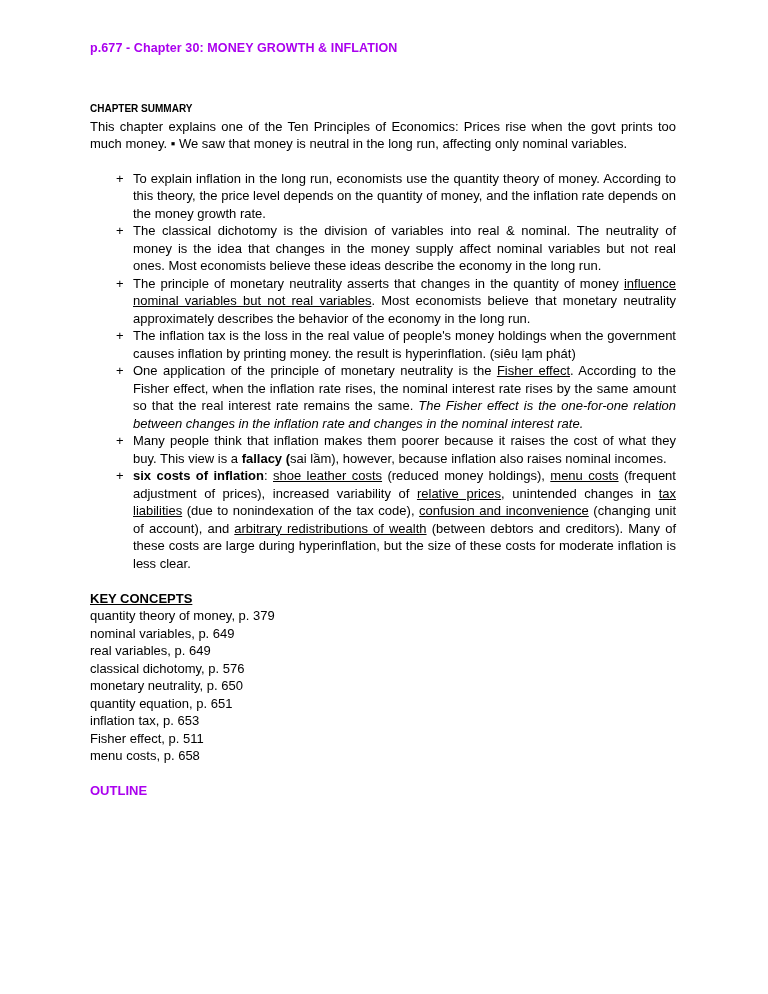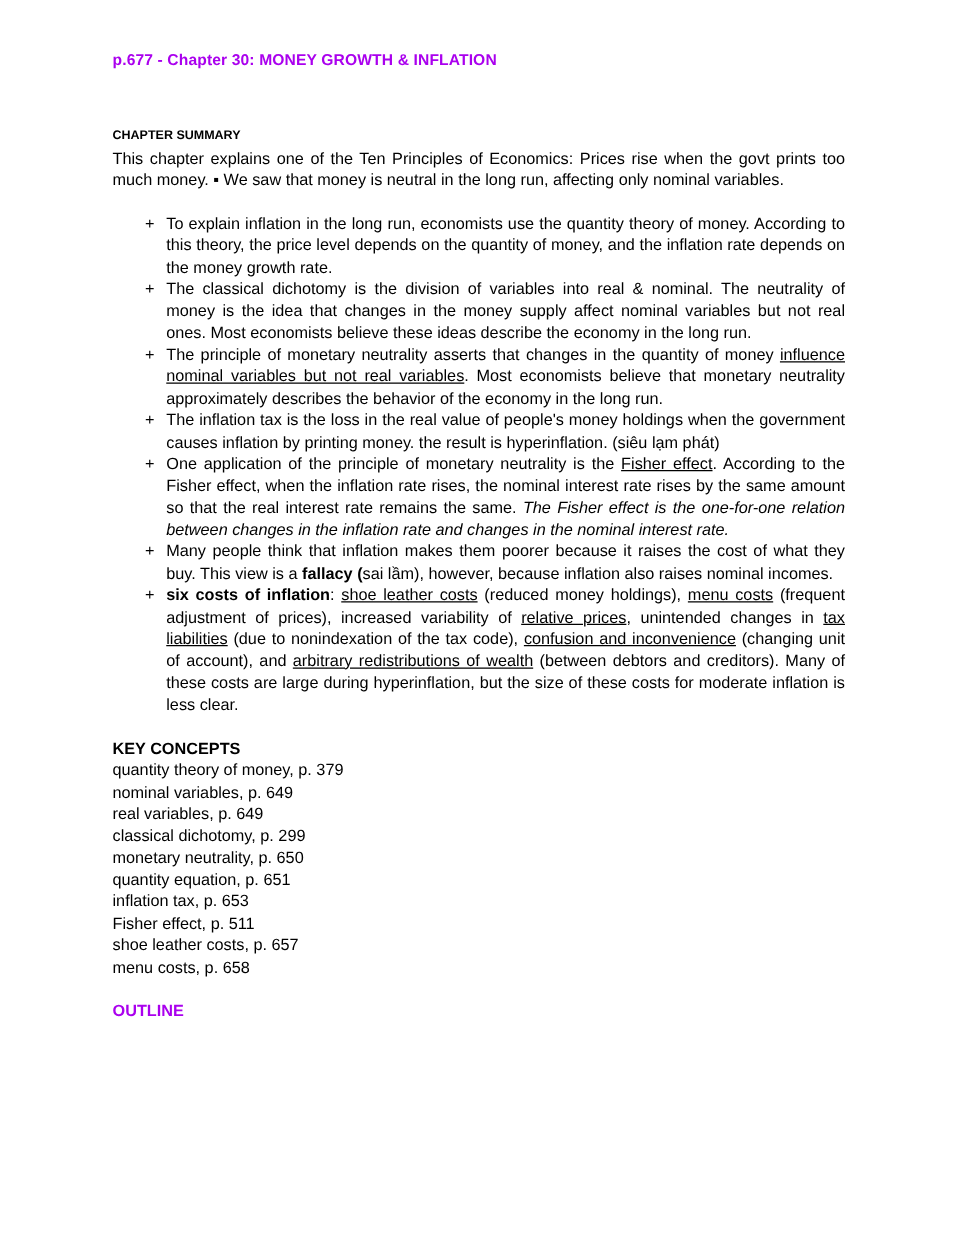--- a/index.html
+++ b/index.html
@@ -89,20 +89,21 @@
 
   
   .key-concepts-block {
     margin-top: 17.5px;
   }
   .kc-heading {
     font-size: 13px;
     font-weight: bold;
     line-height: 17.5px;
     margin: 0;
+    text-decoration: underline;
   }
   .kc-list {
     margin: 0;
     padding: 0;
     list-style: none;
   }
   .kc-item {
     font-size: 13px;
     line-height: 17.5px;
     margin: 0;
@@ -140,26 +141,25 @@
         <li class="bullet-item"><span class="bullet-marker">+</span><span>Many people think that inflation makes them poorer because it raises the cost of what they buy. This view is a </span><span class="b">fallacy (</span><span>sai lầm), however, because inflation also raises nominal incomes.</span></li>
         <li class="bullet-item"><span class="bullet-marker">+</span><span class="b">six costs of inflation</span><span>: </span><span class="u">shoe leather costs</span><span> (reduced money holdings), </span><span class="u">menu costs</span><span> (frequent adjustment of prices), increased variability of </span><span class="u">relative prices</span><span>, unintended changes in </span><span class="u">tax liabilities</span><span> (due to nonindexation of the tax code), </span><span class="u">confusion and inconvenience</span><span> (changing unit of account), and </span><span class="u">arbitrary redistributions of wealth</span><span> (between debtors and creditors). Many of these costs are large during hyperinflation, but the size of these costs for moderate inflation is less clear.</span></li>
       </ul>
 
     <div class="key-concepts-block">
       <div class="kc-heading">KEY CONCEPTS</div>
       <ul class="kc-list">
           <li class="kc-item">quantity theory of money, p. 379</li>
           <li class="kc-item">nominal variables, p. 649</li>
           <li class="kc-item">real variables, p. 649</li>
-          <li class="kc-item">classical dichotomy, p. 299</li>
+          <li class="kc-item">classical dichotomy, p. 576</li>
           <li class="kc-item">monetary neutrality, p. 650</li>
           <li class="kc-item">quantity equation, p. 651</li>
           <li class="kc-item">inflation tax, p. 653</li>
           <li class="kc-item">Fisher effect, p. 511</li>
-          <li class="kc-item">shoe leather costs, p. 657</li>
           <li class="kc-item">menu costs, p. 658</li>
         </ul>
     </div>
 
     <div class="outline-heading">OUTLINE</div>
 
   </div>
 </div>
 
 </body></html>

